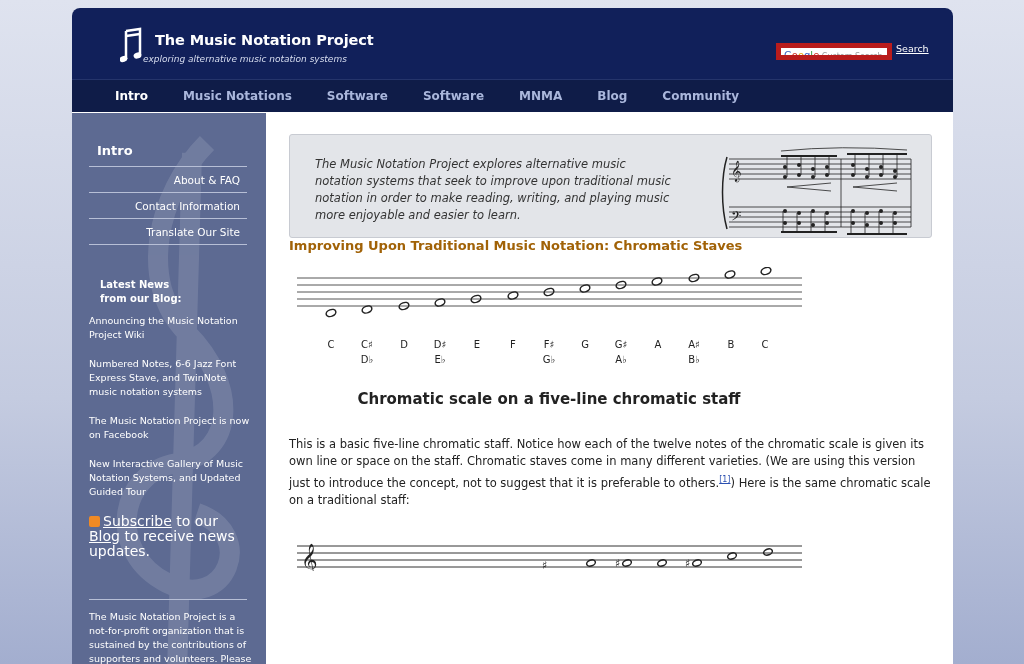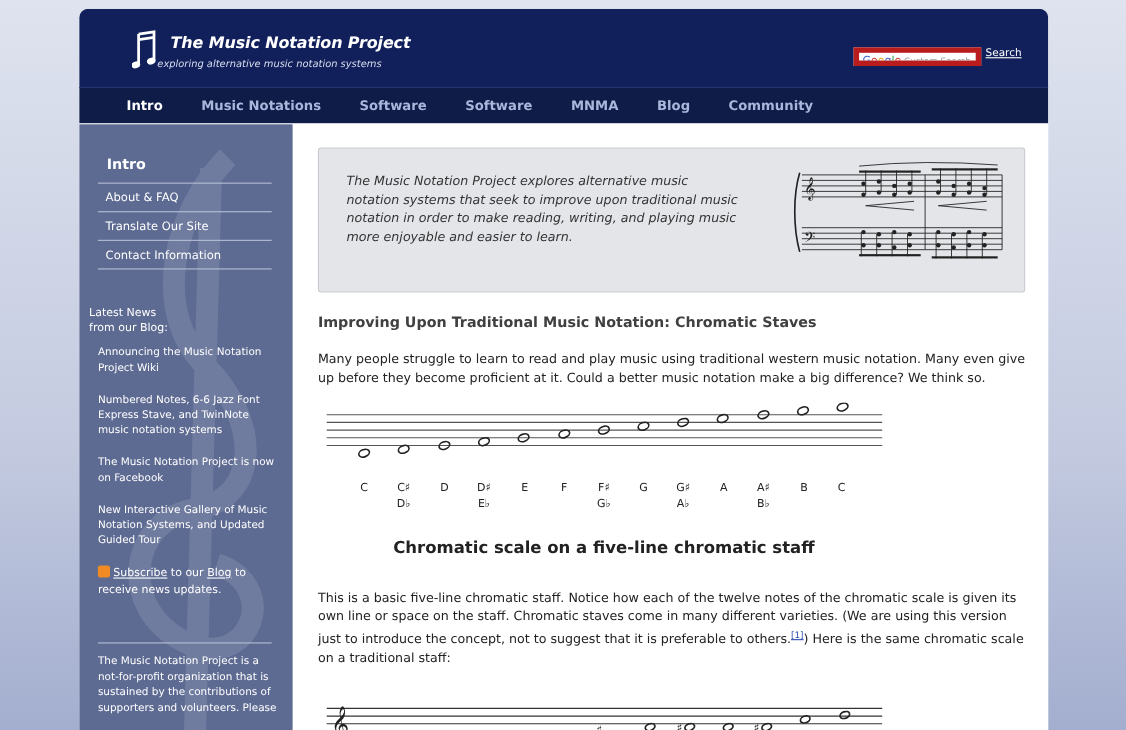--- a/index.html
+++ b/index.html
@@ -17,21 +17,21 @@
   }
   .header {
     height: 72px; background: #11205a; position: relative;
     border-bottom: 1px solid #25346b;
   }
   .logo-icon {
     position: absolute; left: 48px; top: 19px; width: 24px; height: 36px;
   }
   .site-title {
     position: absolute; left: 83px; top: 24px;
-    color: #fff; font-weight: bold; font-size: 14.5px; letter-spacing: -0.1px; font-style: italic;
+    color: #fff; font-weight: bold; font-size: 14.5px; letter-spacing: -0.1px;
   }
   .site-tagline {
     position: absolute; left: 71px; top: 46px;
     color: #d8def0; font-style: italic; font-size: 9px;
   }
   .search-box {
     position: absolute; left: 704px; top: 35px; width: 116px; height: 17px;
     background: #fff; border: 5px solid #b91c1c;
     font-size: 8px; color: #999; padding: 2px 3px; white-space: nowrap; overflow: hidden;
   }
@@ -55,51 +55,51 @@
   .sidebar {
     position: absolute; left: 0; top: 105px; width: 194px; height: 600px;
     background: #5d6a92; color: #fff; overflow: hidden;
   }
   .clef-bg {
     position: absolute; left: 25px; top: 20px; width: 170px; height: 560px; opacity: 0.12;
   }
   .side-heading {
     position: relative; margin: 30px 0 0 25px; font-size: 13px; font-weight: bold;
   }
-  .side-menu { position: relative; margin: 8px 19px 0 17px; border-top: 1px solid #b7bfd6; }
+  .side-menu { position: relative; margin: 8px 19px 0 17px; border-top: 1px solid #b7bfd6; text-align: right; }
   .side-menu a {
     display: block; color: #fff; font-size: 10.5px; text-decoration: none;
     padding: 7px 7px 6px 7px; border-bottom: 1px solid #b7bfd6;
   }
-  .news-heading { position: relative; margin: 33px 0 0 9px; font-size: 10px; font-weight: normal; line-height: 14px; }
+  .news-heading { position: relative; margin: 33px 0 0 28px; font-size: 10px; font-weight: bold; line-height: 14px; }
   .news-list { position: relative; margin: 8px 14px 0 17px; }
   .news-list a { display: block; color: #fff; font-size: 9.5px; text-decoration: none; line-height: 14px; margin-bottom: 15px; }
-  .subscribe { position: relative; margin: 0 14px 16px 17px; font-size: 10px; line-height: 15px; }
+  .subscribe { position: relative; margin: 0 14px 16px 17px; font-size: 14px; line-height: 15px; }
   .subscribe a { color: #fff; text-decoration: underline; }
   .rss-icon {
     display: inline-block; width: 11px; height: 11px; background: #f08a24; border-radius: 2px;
     vertical-align: -1px; position: relative; margin-right: 3px;
   }
   .side-divider { position: relative; margin: 40px 19px 0 17px; border-top: 1px solid #b7bfd6; }
   .footer-note { position: relative; margin: 10px 14px 0 17px; font-size: 9.5px; line-height: 14px; }
   .main {
     position: absolute; left: 217px; top: 126px; width: 643px;
     color: #222;
   }
   .intro-box {
-    height: 132px; background: #e3e5e9; border: 1px solid #c8cbd2; border-radius: 3px;
+    height: 104px; background: #e3e5e9; border: 1px solid #c8cbd2; border-radius: 3px;
     position: relative;
     padding-left: 41px;
   }
   .intro-text {
     position: absolute; left: 25px; top: 21px; width: 360px; font-style: italic;
     font-size: 11.5px; line-height: 17px; color: #333;
   }
   .score-img { position: absolute; left: 431px; top: 12px; width: 192px; height: 92px; }
-  .main h2 { font-size: 13px; font-weight: bold; margin-top: 20px; color: #404040; }
+  .main h2 { font-size: 13px; font-weight: bold; color: #a16207; }
   .main p { font-size: 11.5px; line-height: 17px; margin-top: 17px; color: #222; }
   .main p sup a { color: #2a4fb0; font-size: 8px; }
   .staff-fig { position: relative; margin-top: 14px; height: 145px; }
   .note-names { position: absolute; left: 0; top: 70px; width: 520px; height: 40px; }
   .note-name { position: absolute; font-size: 10px; color: #222; text-align: center; width: 30px; line-height: 15px; }
   .fig-caption { position: absolute; left: 0; top: 123px; width: 520px; text-align: center; font-size: 15px; font-weight: bold; color: #222; }
 </style>
 </head>
 <body>
 
@@ -134,22 +134,22 @@
   </div>
 
   <div class="sidebar">
     <svg class="clef-bg" viewBox="0 0 170 560">
       <path d="M110 10 C60 60, 40 150, 90 200 C140 250, 140 320, 80 330 C20 340, 10 420, 70 450 C130 480, 160 400, 100 380 M95 20 L80 540 C78 560, 50 560, 45 540" stroke="#fff" stroke-width="20" fill="none"></path>
     </svg>
 
     <div class="side-heading">Intro</div>
     <div class="side-menu">
       <a>About &amp; FAQ</a>
+      <a>Contact Information</a>
       <a>Translate Our Site</a>
-      <a>Contact Information</a>
     </div>
 
     <div class="news-heading">
       <div>Latest News</div>
       <div>from our Blog:</div>
     </div>
     <div class="news-list">
       <a>Announcing the Music Notation Project Wiki</a>
       <a>Numbered Notes, 6-6 Jazz Font Express Stave, and TwinNote music notation systems</a>
       <a>The Music Notation Project is now on Facebook</a>
@@ -241,21 +241,20 @@
             <line x1="158" y1="64" x2="158" y2="88"></line>
             <line x1="172" y1="66" x2="172" y2="88"></line>
           <path d="M60 4 Q120 -2 186 3" fill="none"></path>
           <path d="M66 40 L110 36 M66 40 L110 44" fill="none"></path>
           <path d="M132 40 L176 36 M132 40 L176 44" fill="none"></path>
         </g>
       </svg>
     </div>
 
     <h2>Improving Upon Traditional Music Notation: Chromatic Staves</h2>
-    <p>Many people struggle to learn to read and play music using traditional western music notation. Many even give up before they become proficient at it. Could a better music notation make a big difference? We think so.</p>
 
     <div class="staff-fig">
       <svg width="520" height="65" viewBox="0 0 520 65">
         <g stroke="#555" stroke-width="1">
           <line x1="8" y1="11" x2="513" y2="11"></line>
             <line x1="8" y1="18" x2="513" y2="18"></line>
           <line x1="8" y1="25" x2="513" y2="25"></line>
             <line x1="8" y1="32" x2="513" y2="32"></line>
           <line x1="8" y1="39" x2="513" y2="39"></line>
         </g>

